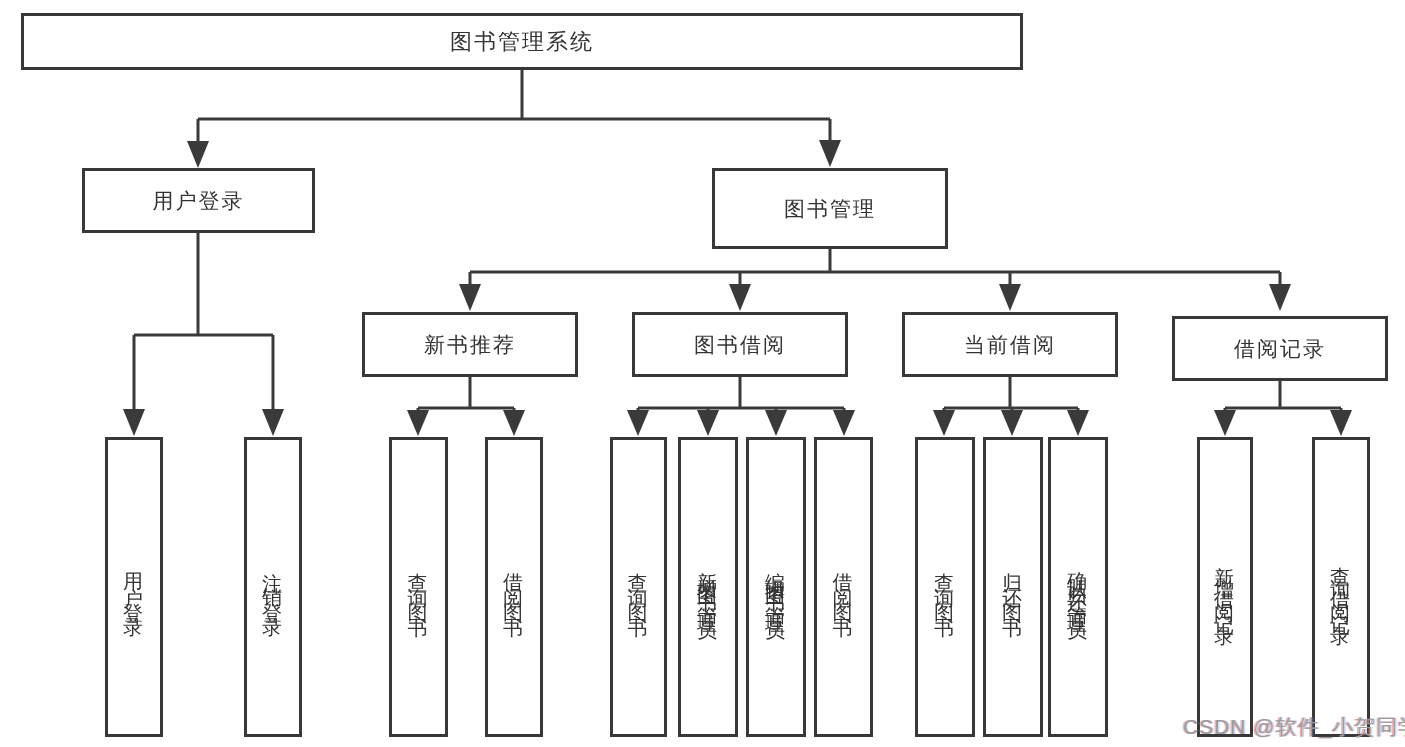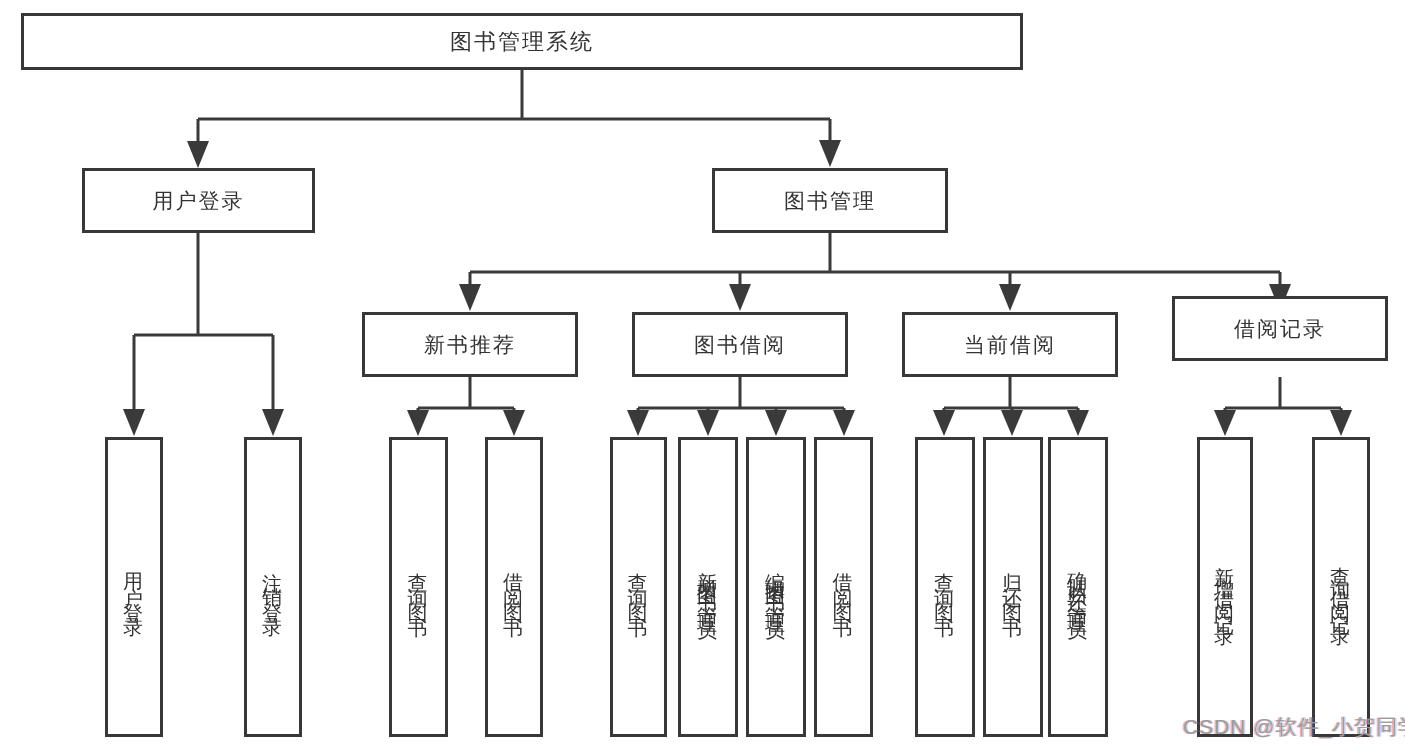--- a/index.html
+++ b/index.html
@@ -87,26 +87,26 @@
     <g>
       <path class="ln" d="M1280 377 V408 M1225 408 H1341 M1225 408 V414 M1341 408 V414"></path>
       <path class="arr" d="M1214 410 H1236 L1225 436 Z"></path>
       <path class="arr" d="M1330 410 H1352 L1341 436 Z"></path>
     </g>
   </svg>
 
   <div class="hbox root" style="left:21px;top:13px;width:1002px;height:57px;">图书管理系统</div>
 
   <div class="hbox" style="left:82px;top:168px;width:233px;height:65px;">用户登录</div>
-  <div class="hbox" style="left:712px;top:168px;width:236px;height:65px;">图书管理</div>
+  <div class="hbox" style="left:712px;top:168px;width:236px;height:81px;">图书管理</div>
 
   <div class="hbox" style="left:362px;top:312px;width:216px;height:65px;">新书推荐</div>
   <div class="hbox" style="left:632px;top:312px;width:216px;height:65px;">图书借阅</div>
   <div class="hbox" style="left:902px;top:312px;width:216px;height:65px;text-align:center;">当前借阅</div>
-  <div class="hbox" style="left:1172px;top:296px;width:216px;height:65px;">借阅记录</div>
+  <div class="hbox" style="left:1172px;top:316px;width:216px;height:65px;">借阅记录</div>
 
   <div class="vbox sp4" style="left:105px;width:58px;">用户登录</div>
   <div class="vbox sp4" style="left:244px;width:58px;">注销登录</div>
 
   <div class="vbox sp4" style="left:389px;width:59px;">查询图书</div>
   <div class="vbox sp4" style="left:485px;width:58px;">借阅图书</div>
 
   <div class="vbox sp4" style="left:610px;width:57px;">查询图书</div>
   <div class="vbox sp9" style="left:678px;width:60px;">新增图书（管理员）</div>
   <div class="vbox sp9" style="left:746px;width:60px;">编辑图书（管理员）</div>

